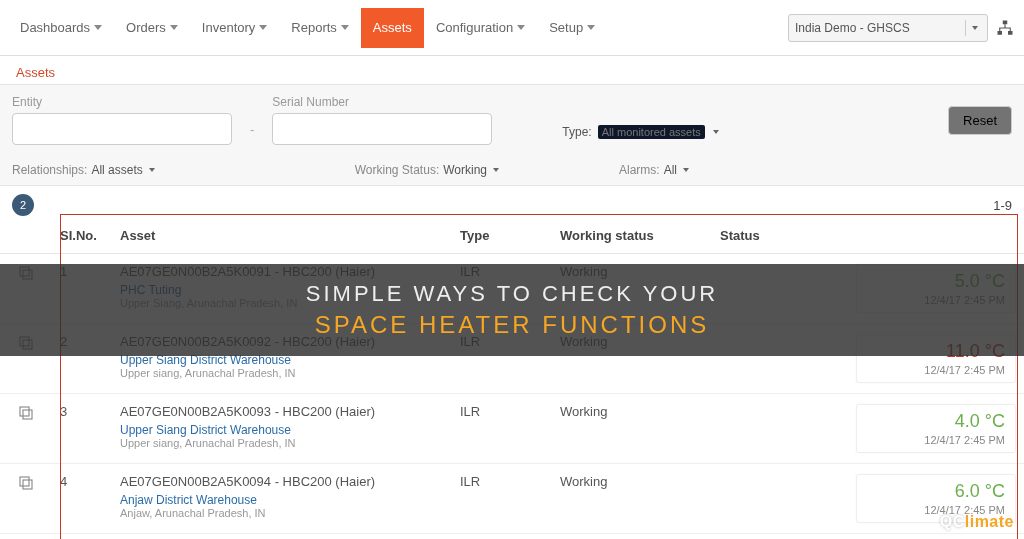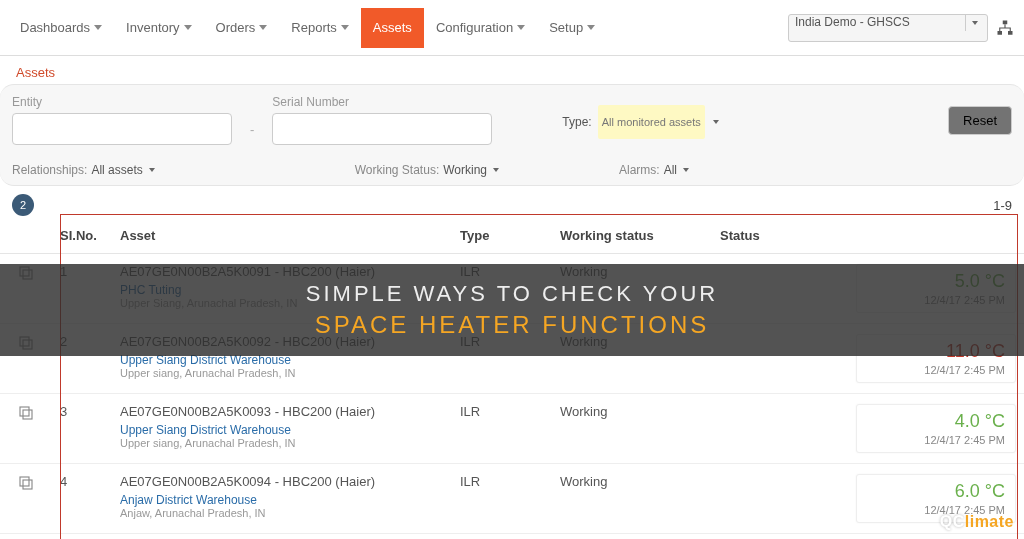--- a/index.html
+++ b/index.html
@@ -4,37 +4,37 @@
   <style>
     * { box-sizing: border-box; margin: 0; padding: 0; }
     body { font-family: Arial, Helvetica, sans-serif; font-size: 13px; color: #555; background: #fff; width: 1024px; height: 539px; position: relative; overflow: hidden; }
     
     
     .topnav { display: flex; align-items: center; height: 56px; background: #fff; border-bottom: 1px solid #ddd; padding: 0 8px; }
     .nav-item { display: flex; align-items: center; padding: 0 12px; height: 40px; color: #666; cursor: pointer; }
     .nav-item.active { background: #f15a29; color: #fff; }
     .caret { width: 0; height: 0; border-left: 4px solid transparent; border-right: 4px solid transparent; border-top: 5px solid #888; margin-left: 4px; }
     .nav-spacer { flex: 1; }
-    .org-select { display: flex; height: 28px; border: 1px solid #ccc; border-radius: 3px; background: #f5f5f5; padding: 0 6px; min-width: 200px; font-size: 12px; }
+    .org-select { display: flex; align-items: center; height: 28px; border: 1px solid #ccc; border-radius: 3px; background: #f5f5f5; padding: 0 6px; min-width: 200px; font-size: 12px; }
     .org-select .dd-btn { width: 16px; height: 16px; border-left: 1px solid #ccc; margin-left: auto; display: flex; align-items: center; justify-content: center; }
     .org-tree-icon { width: 22px; height: 22px; margin-left: 6px; cursor: pointer; display: flex; align-items: center; justify-content: center; }
     
     
     .subtabs { display: flex; padding: 0 8px; height: 28px; align-items: flex-end; }
     .subtab { padding: 4px 8px; color: #d04a2a; font-size: 13px; }
     
     
-    .filter-panel { background: #f7f7f7; border-top: 1px solid #e5e5e5; border-bottom: 1px solid #e5e5e5; padding: 10px 12px 8px; border-radius: 14px; }
+    .filter-panel { background: #f7f7f7; border-top: 1px solid #e5e5e5; border-bottom: 1px solid #e5e5e5; padding: 10px 12px 8px; }
     .filter-row1 { display: flex; align-items: flex-end; gap: 18px; }
     .field-group { display: flex; flex-direction: column; gap: 4px; }
     .field-label { color: #999; font-size: 12px; }
     .text-input { width: 220px; height: 32px; border: 1px solid #ccc; border-radius: 4px; padding: 0 8px; background: #fff; }
     .sep { color: #aaa; padding-bottom: 8px; }
     .type-filter { display: flex; align-items: center; gap: 6px; margin-left: 52px; padding-bottom: 6px; font-size: 12px; }
-    .pill { background: #fef9c3; border-radius: 2px; padding: 11px 4px; font-size: 11px; color: #777; }
+    .pill { background: #0f172a; border-radius: 2px; padding: 1px 4px; font-size: 11px; color: #777; }
     .reset-btn { margin-left: auto; background: #737373; border: 1px solid #ccc; border-radius: 4px; padding: 6px 14px; font-size: 13px; cursor: pointer; align-self: center; }
     .filter-row2 { display: flex; gap: 80px; margin-top: 18px; font-size: 12px; color: #888; }
     .filter-row2 .fld { display: flex; align-items: center; gap: 4px; }
     .filter-row2 .val { color: #555; }
     .small-caret { width: 0; height: 0; border-left: 3px solid transparent; border-right: 3px solid transparent; border-top: 4px solid #666; margin-left: 2px; }
     
     
     .badge-row { display: flex; align-items: center; padding: 8px 12px 2px; }
     .step-badge { width: 22px; height: 22px; border-radius: 50%; background: #3b5a77; color: #fff; font-size: 11px; display: flex; align-items: center; justify-content: center; }
     .pager { margin-left: auto; font-size: 13px; color: #444; text-align: right; }
@@ -73,25 +73,25 @@
 </head>
 <body>
 
 <div class="topnav">
   <div id="nav-items" style="display: flex;">
       <div class="nav-item">
         <span>Dashboards</span>
         <span class="caret"></span>
       </div>
       <div class="nav-item">
+        <span>Orders</span>
+        <span class="caret"></span>
+      </div>
+      <div class="nav-item">
         <span>Inventory</span>
-        <span class="caret"></span>
-      </div>
-      <div class="nav-item">
-        <span>Orders</span>
         <span class="caret"></span>
       </div>
       <div class="nav-item">
         <span>Reports</span>
         <span class="caret"></span>
       </div>
       <div class="nav-item active">
         <span>Assets</span>
       </div>
       <div class="nav-item">

